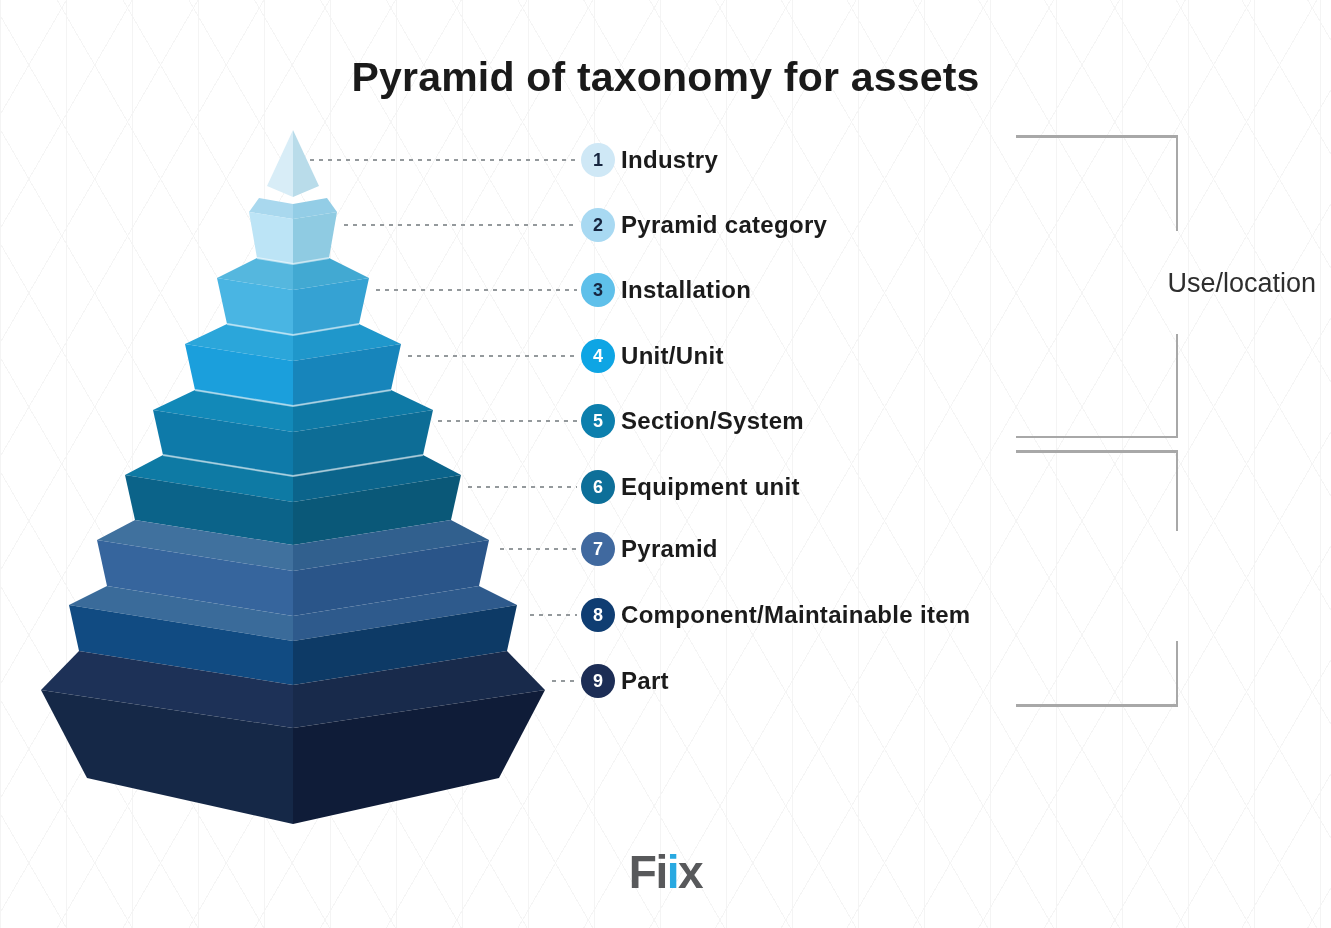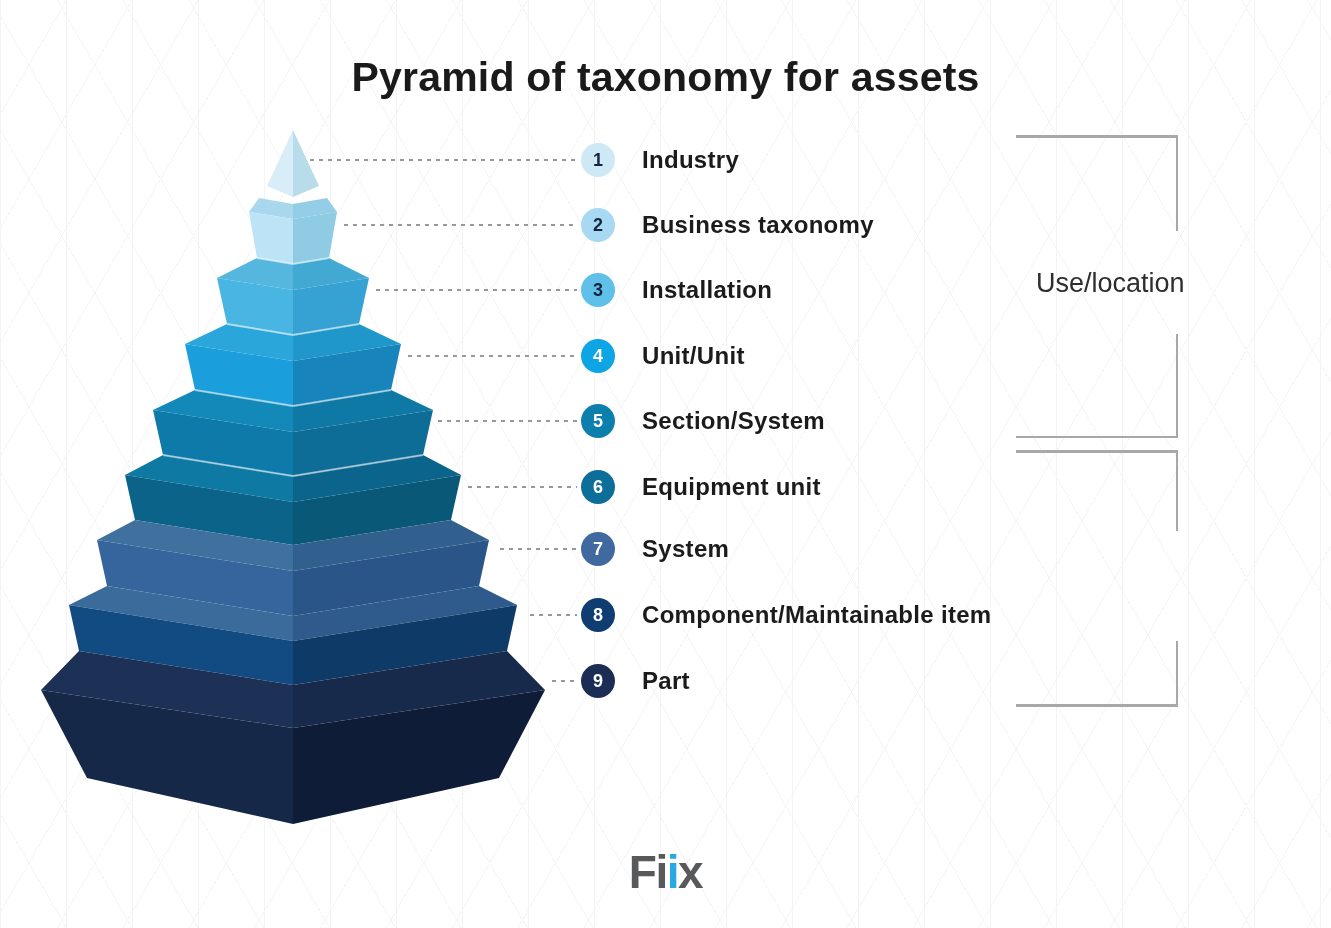--- a/index.html
+++ b/index.html
@@ -19,26 +19,26 @@
     letter-spacing:0.2px;
   }
   #pyr { position:absolute; left:0; top:0; }
   .row { position:absolute; left:581px; height:34px; display:flex; align-items:center; }
   .badge {
     width:34px; height:34px; border-radius:50%;
     display:flex; align-items:center; justify-content:center;
     font-size:18px; font-weight:bold; flex:0 0 34px;
   }
   .lvl-label {
-    margin-left:27px; font-size:24px; font-weight:bold; color:#1b1b1b;
+    margin-left:6px; font-size:24px; font-weight:bold; color:#1b1b1b;
     letter-spacing:0.3px; white-space:nowrap;
   }
   .bracket-line { position:absolute; background:#a8a8a8; }
   .group-label {
-    position:absolute; width:280px; text-align:left;
+    position:absolute; width:280px; text-align:right;
     font-size:27px; font-weight:400; color:#2e2e2e; line-height:34px;
   }
   .logo {
     position:absolute; left:0; top:846px; width:1331px; text-align:center;
     font-size:46px; font-weight:bold; letter-spacing:-1.5px; line-height:52px;
   }
 </style>
 </head>
 <body>
 
@@ -95,41 +95,41 @@
       <polyline points="530,615 577,615" fill="none" stroke="#94999c" stroke-width="2.2" stroke-dasharray="4 5"></polyline>
       <polyline points="552,681 577,681" fill="none" stroke="#94999c" stroke-width="2.2" stroke-dasharray="4 5"></polyline>
     </svg>
 
   <div class="row" style="top:143px">
     <span class="badge" style="background: rgb(207, 232, 246); color: rgb(22, 37, 63);">1</span>
     <span class="lvl-label">Industry</span>
   </div>
   <div class="row" style="top:208px">
     <span class="badge" style="background: rgb(168, 217, 242); color: rgb(22, 37, 63);">2</span>
-    <span class="lvl-label">Business taxonomy</span>
+    <span class="lvl-label">Pyramid category</span>
   </div>
   <div class="row" style="top:273px">
     <span class="badge" style="background: rgb(95, 192, 234); color: rgb(22, 37, 63);">3</span>
     <span class="lvl-label">Installation</span>
   </div>
   <div class="row" style="top:339px">
     <span class="badge" style="background: rgb(14, 165, 228); color: rgb(255, 255, 255);">4</span>
     <span class="lvl-label">Unit/Unit</span>
   </div>
   <div class="row" style="top:404px">
     <span class="badge" style="background: rgb(12, 127, 173); color: rgb(255, 255, 255);">5</span>
     <span class="lvl-label">Section/System</span>
   </div>
   <div class="row" style="top:470px">
     <span class="badge" style="background: rgb(13, 111, 153); color: rgb(255, 255, 255);">6</span>
     <span class="lvl-label">Equipment unit</span>
   </div>
   <div class="row" style="top:532px">
     <span class="badge" style="background: rgb(64, 105, 159); color: rgb(255, 255, 255);">7</span>
-    <span class="lvl-label">System</span>
+    <span class="lvl-label">Pyramid</span>
   </div>
   <div class="row" style="top:598px">
     <span class="badge" style="background: rgb(15, 61, 114); color: rgb(255, 255, 255);">8</span>
     <span class="lvl-label">Component/Maintainable item</span>
   </div>
   <div class="row" style="top:664px">
     <span class="badge" style="background: rgb(28, 45, 85); color: rgb(255, 255, 255);">9</span>
     <span class="lvl-label">Part</span>
   </div>
 

